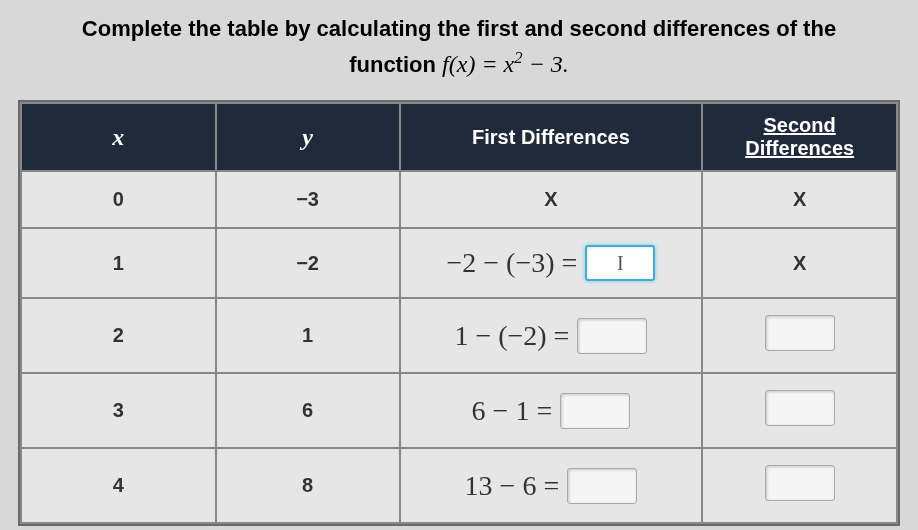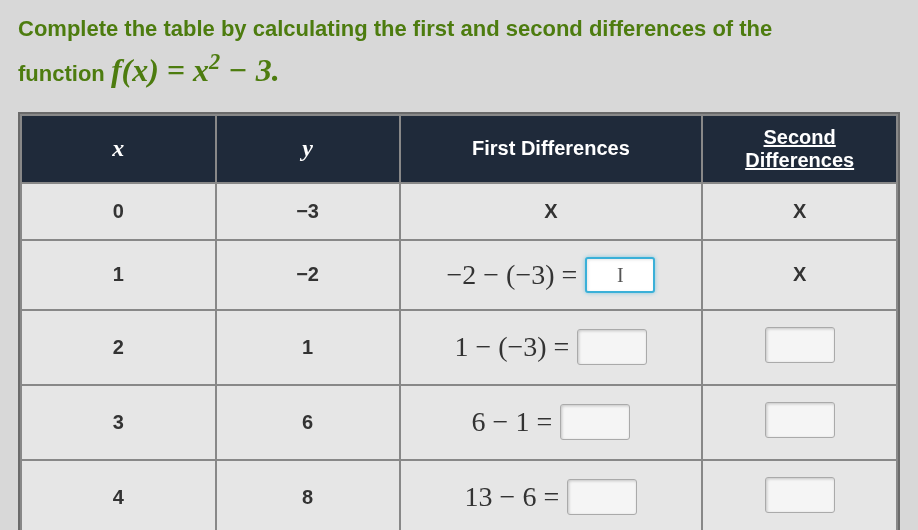--- a/index.html
+++ b/index.html
@@ -9,27 +9,28 @@
       width: 918px;
       height: 530px;
       padding: 12px 18px;
       color: #222;
     }
     .instructions {
       font-size: 22px;
       font-weight: bold;
       line-height: 1.5;
       margin-bottom: 18px;
-      color: #4d7c0f;
+      color: #000000;
+      text-align: center;
     }
     .instructions .fn {
       font-style: italic;
       font-family: 'Times New Roman', serif;
-      font-weight: bold;
-      font-size: 32px;
+      font-weight: normal;
+      font-size: 24px;
     }
     .instructions sup {
       font-size: 0.7em;
       vertical-align: super;
     }
     .table-wrap {
       border: 2px solid #6a6a6a;
       background: #e2e2e2;
       box-shadow: inset 0 0 0 1px #999;
     }
@@ -157,21 +158,21 @@
           </div>
         </td>
         <td><span class="placeholder-X">X</span></td>
       </tr>
 
       <tr>
         <td>2</td>
         <td>1</td>
         <td>
           <div class="expr-cell">
-            <span class="expr-text">1 − (−3) =</span>
+            <span class="expr-text">1 − (−2) =</span>
             <span class="input-box"></span>
           </div>
         </td>
         <td>
           <span class="input-box"></span>
         </td>
       </tr>
 
       <tr>
         <td>3</td>

